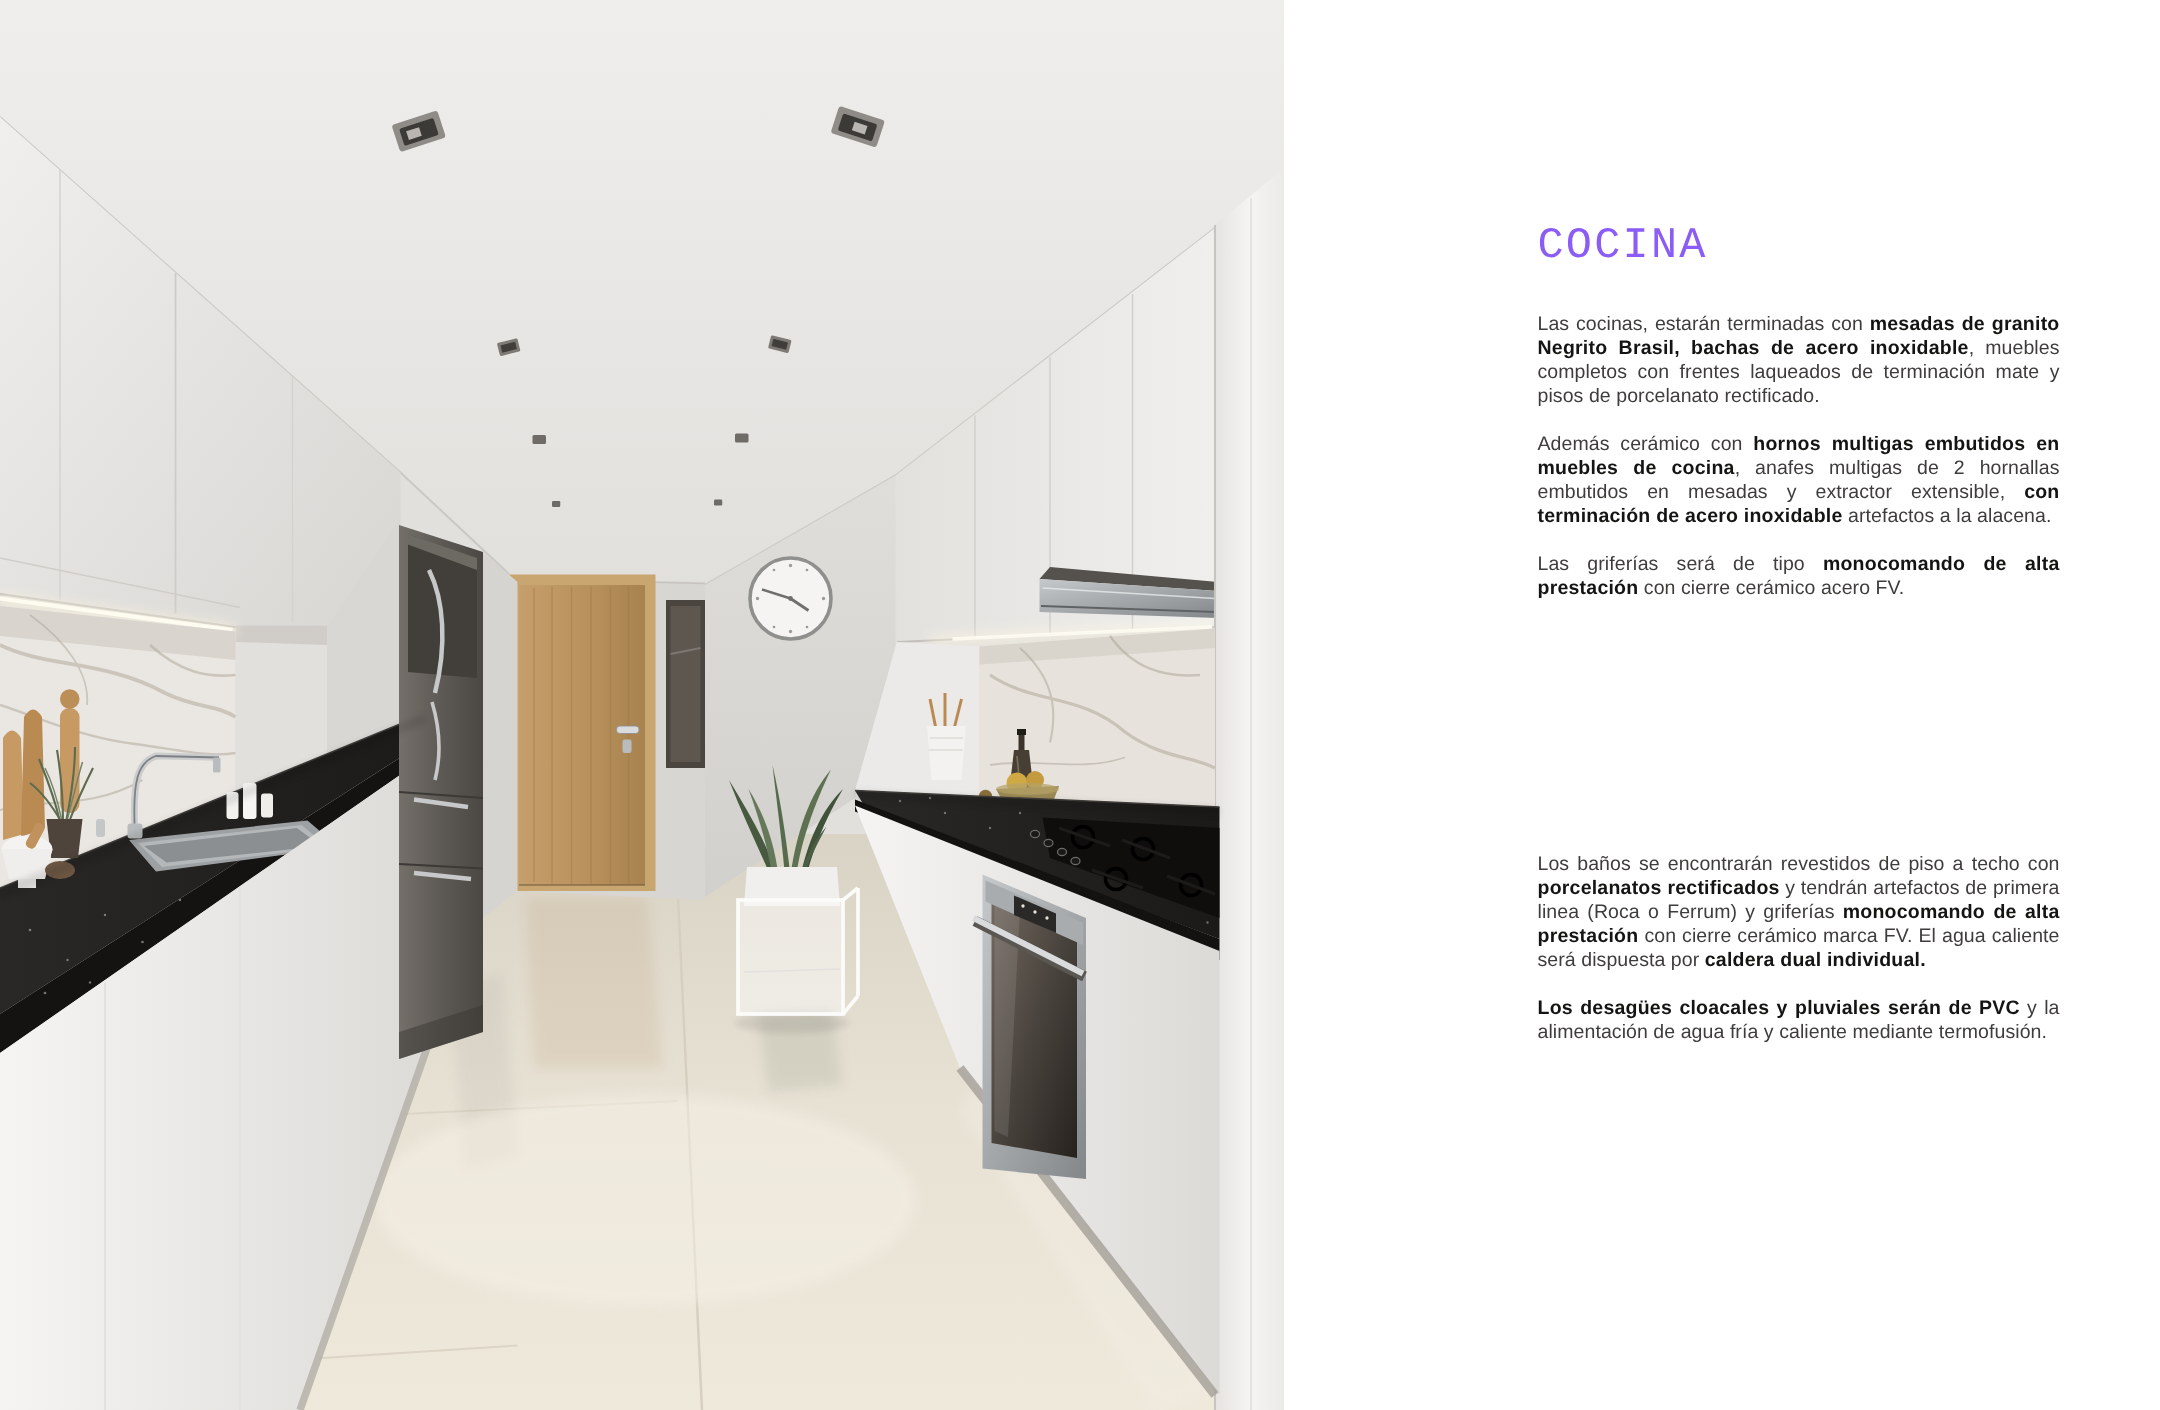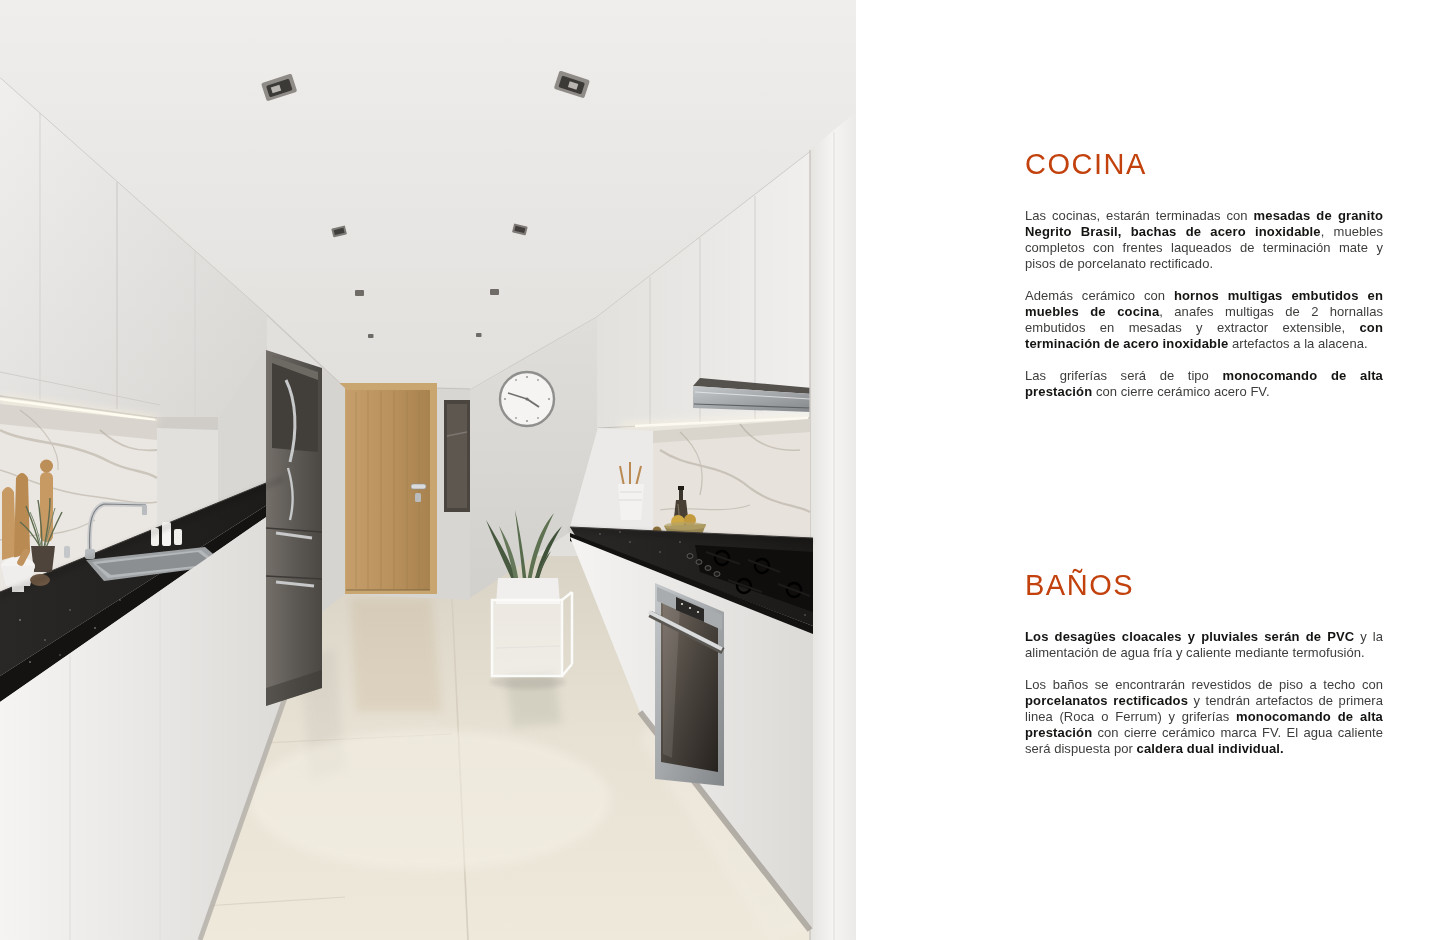--- a/index.html
+++ b/index.html
@@ -5,22 +5,22 @@
   html,body{margin:0;padding:0;background:#ffffff;}
   body{width:1440px;height:940px;overflow:hidden;font-family:"Liberation Sans",sans-serif;}
   .page{position:relative;width:1440px;height:940px;background:#ffffff;}
   .photo{position:absolute;left:0;top:0;width:856px;height:940px;overflow:hidden;}
   .photo svg{display:block;width:856px;height:940px;}
   .content{position:absolute;left:856px;top:0;width:584px;height:940px;background:#ffffff;}
   .section{position:absolute;left:169px;width:364px;}
   #sec-cocina{top:147px;}
   #sec-banos{top:568px;}
   h2{margin:0 0 27px 0;font-size:29px;line-height:34px;font-weight:300;
-     letter-spacing:1.5px;color:#c2410c;}
-  .section p{margin:0 6px 16px 0;font-size:13px;line-height:16px;color:#3e3d3b;
+     letter-spacing:1.5px;color:#8b5cf6;font-family:Liberation Mono, monospace;}
+  .section p{margin:0 16px 16px 0;font-size:13px;line-height:16px;color:#3e3d3b;
      text-align:justify;letter-spacing:0.05px;}
   .section p:last-child{margin-bottom:0;}
   .section p b{color:#141412;font-weight:700;letter-spacing:0.15px;}
 </style>
 </head>
 <body>
 
 <div class="page">
 
   <div class="photo">
@@ -452,19 +452,18 @@
   <div class="content">
 
     <section class="section" id="sec-cocina">
       <h2>COCINA</h2>
       <p><span>Las cocinas, estarán terminadas con </span><b>mesadas de granito Negrito Brasil, bachas de acero inoxidable</b><span>, muebles completos con frentes laqueados de terminación mate y pisos de porcelanato rectificado.</span></p>
       <p><span>Además cerámico con </span><b>hornos multigas embutidos en muebles de cocina</b><span>, anafes multigas de 2 hornallas embutidos en mesadas y extractor extensible, </span><b>con terminación de acero inoxidable</b><span> artefactos a la alacena.</span></p>
       <p><span>Las griferías será de tipo </span><b>monocomando de alta prestación</b><span> con cierre cerámico acero FV.</span></p>
     </section>
 
     <section class="section" id="sec-banos">
-      <h2>BAÑOS</h2>
+      <p><span>Los baños se encontrarán revestidos de piso a techo con </span><b>porcelanatos rectificados</b><span> y tendrán artefactos de primera linea (Roca o Ferrum) y griferías </span><b>monocomando de alta prestación</b><span> con cierre cerámico marca FV. El agua caliente será dispuesta por </span><b>caldera dual individual.</b></p>
       <p><b>Los desagües cloacales y pluviales serán de PVC</b><span> y la alimentación de agua fría y caliente mediante termofusión.</span></p>
-      <p><span>Los baños se encontrarán revestidos de piso a techo con </span><b>porcelanatos rectificados</b><span> y tendrán artefactos de primera linea (Roca o Ferrum) y griferías </span><b>monocomando de alta prestación</b><span> con cierre cerámico marca FV. El agua caliente será dispuesta por </span><b>caldera dual individual.</b></p>
     </section>
 
   </div>
 </div>
 
 </body></html>

